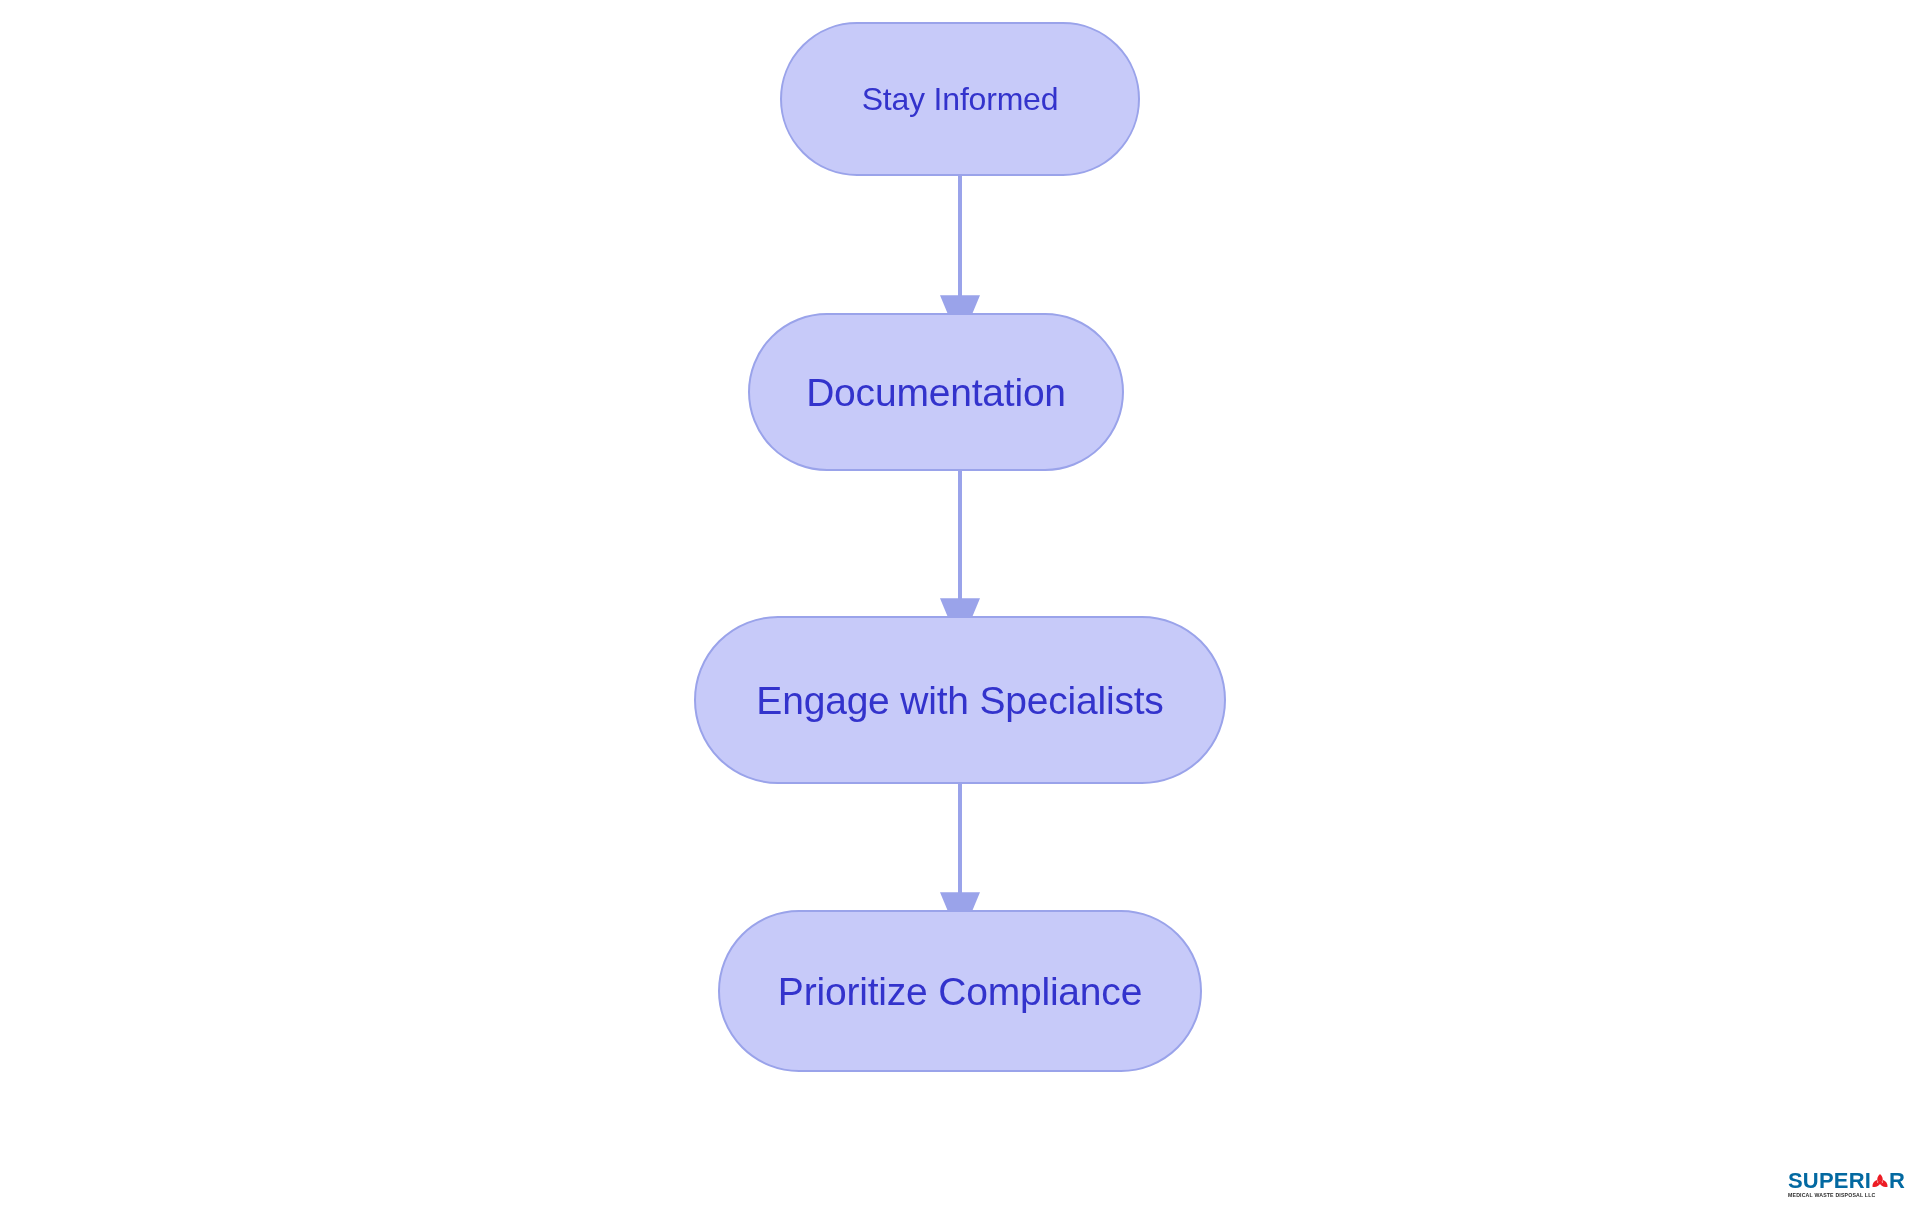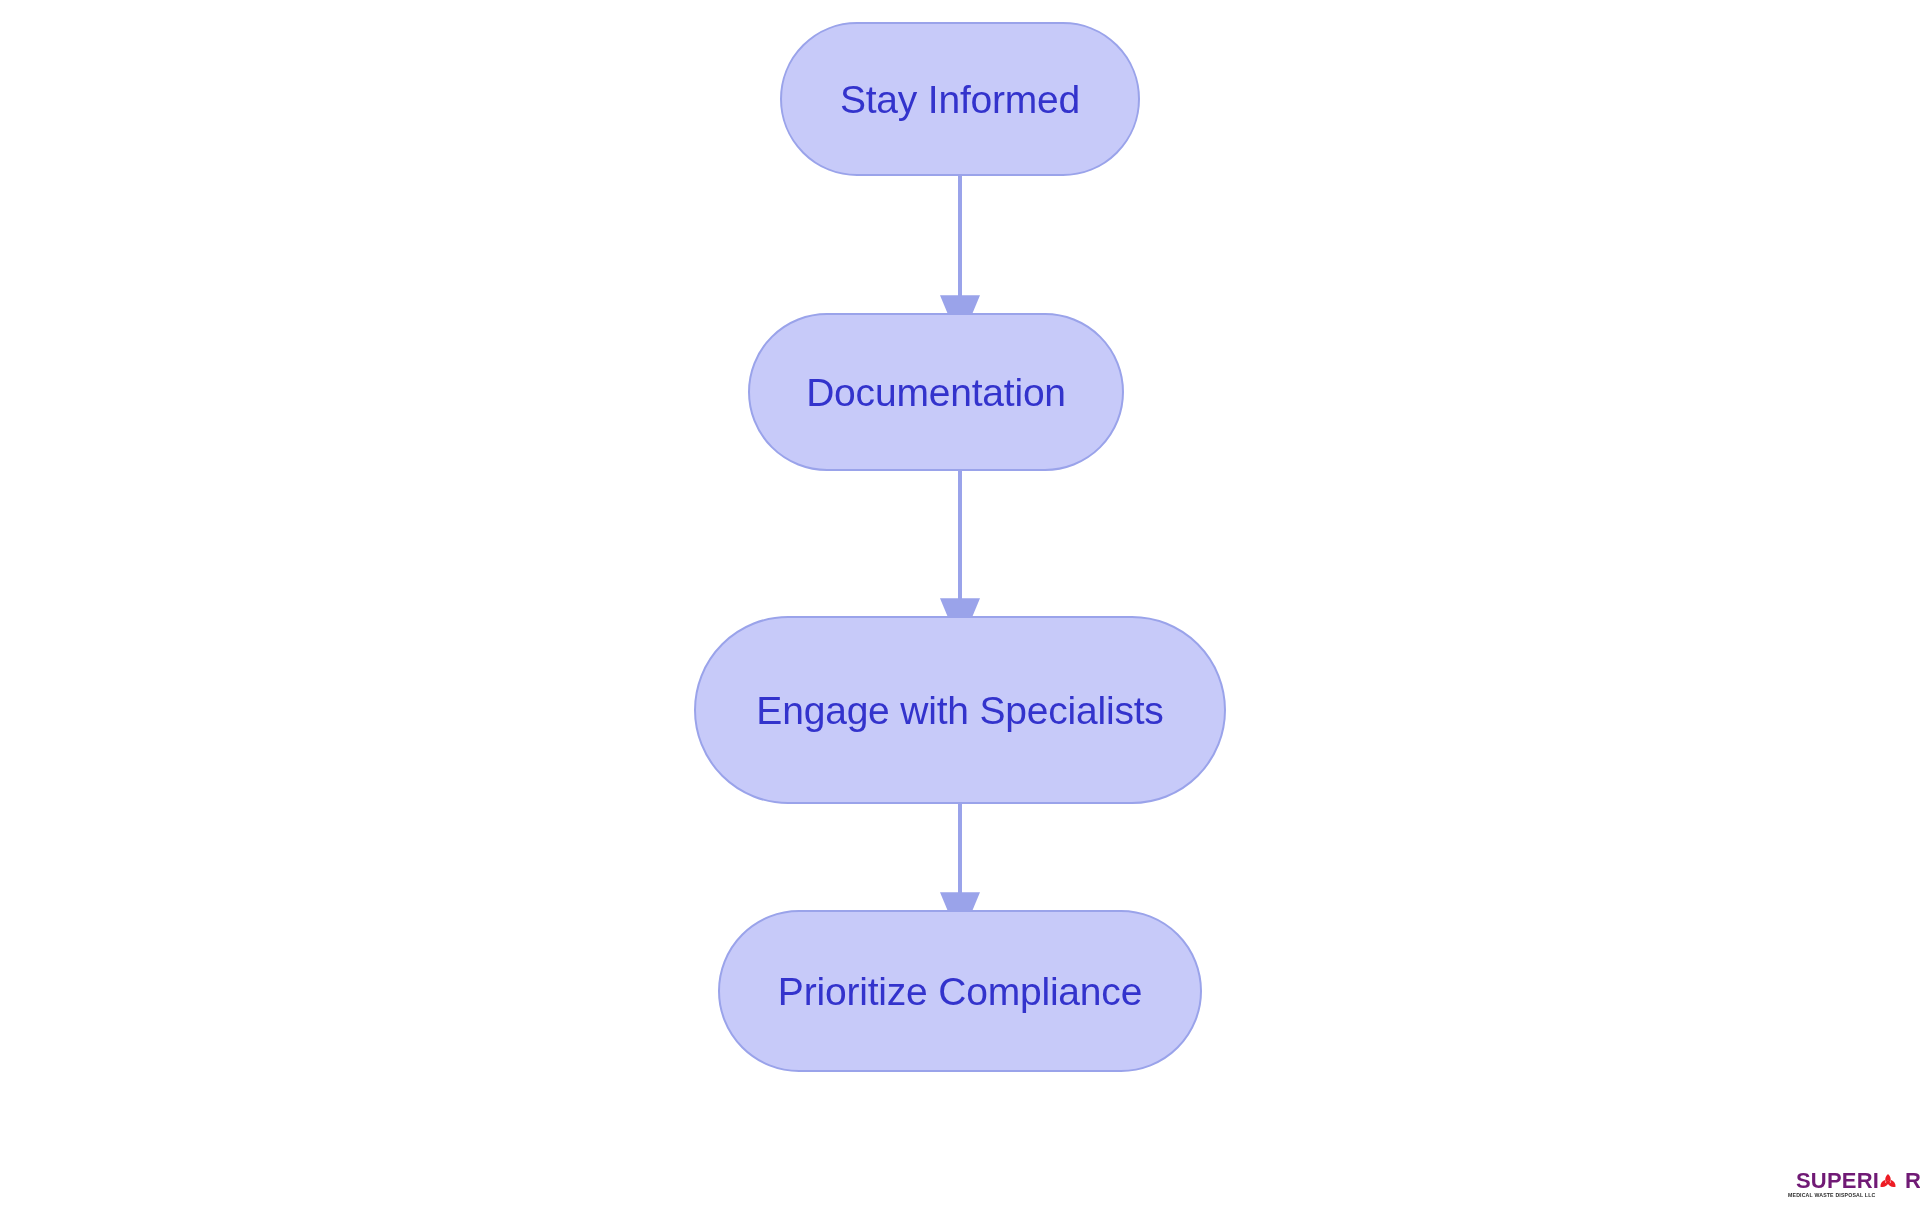--- a/index.html
+++ b/index.html
@@ -38,23 +38,23 @@
     white-space: nowrap;
     user-select: none;
   }
 
   .node-label {
     color: #3333cc;
     line-height: 1;
   }
 
   
-  #node-0 { left: 780px;  top: 22px;   width: 360px; height: 154px; font-size: 39px; }
+  #node-0 { left: 780px;  top: 22px;   width: 360px; height: 154px; font-size: 32px; }
   #node-1 { left: 748px;  top: 313px;  width: 376px; height: 158px; font-size: 39px; }
-  #node-2 { left: 694px;  top: 616px;  width: 532px; height: 188px; font-size: 39px; }
+  #node-2 { left: 694px;  top: 616px;  width: 532px; height: 168px; font-size: 39px; }
   #node-3 { left: 718px;  top: 910px;  width: 484px; height: 162px; font-size: 39px; text-align: center; }
 
   
   .connector {
     position: absolute;
     left: 0;
     top: 0;
     overflow: visible;
     pointer-events: none;
   }
@@ -72,21 +72,21 @@
     display: flex;
     align-items: center;
     justify-content: flex-start;
     font-family: "Liberation Sans", sans-serif;
     font-weight: 700;
     font-size: 22px;
     letter-spacing: 0.2px;
     color: #ed1c24;
     line-height: 1;
   }
-  #watermark-wordmark .wm-seg { color: #701a75; margin-left: 8px; }
+  #watermark-wordmark .wm-seg { color: #0369a1; }
   #watermark-biohazard {
     display: inline-block;
     width: 18px;
     height: 18px;
     margin: 0 0px;
     position: relative;
     top: 1px;
   }
   #watermark-subtitle {
     margin-top: 1px;

